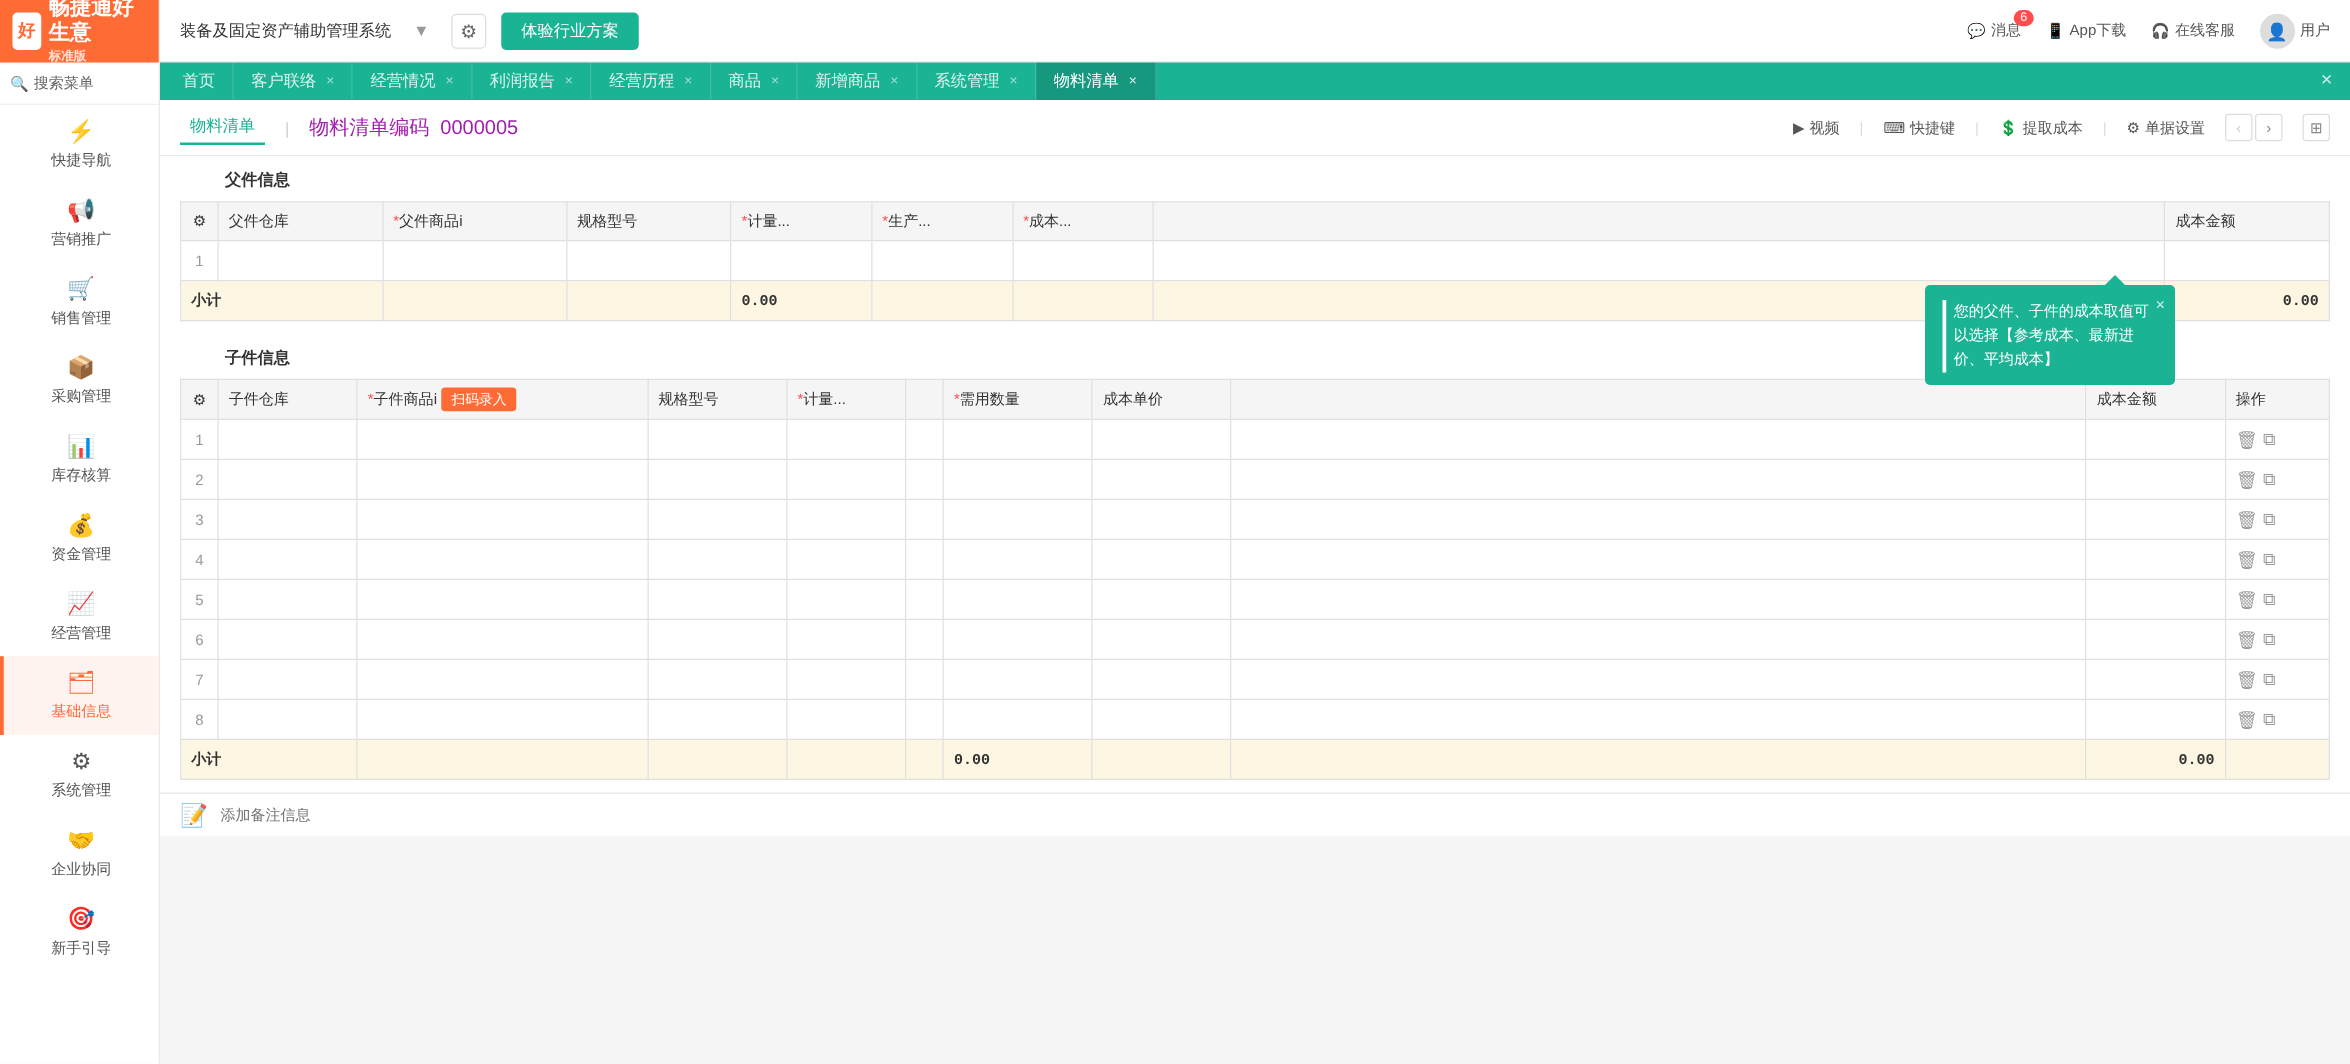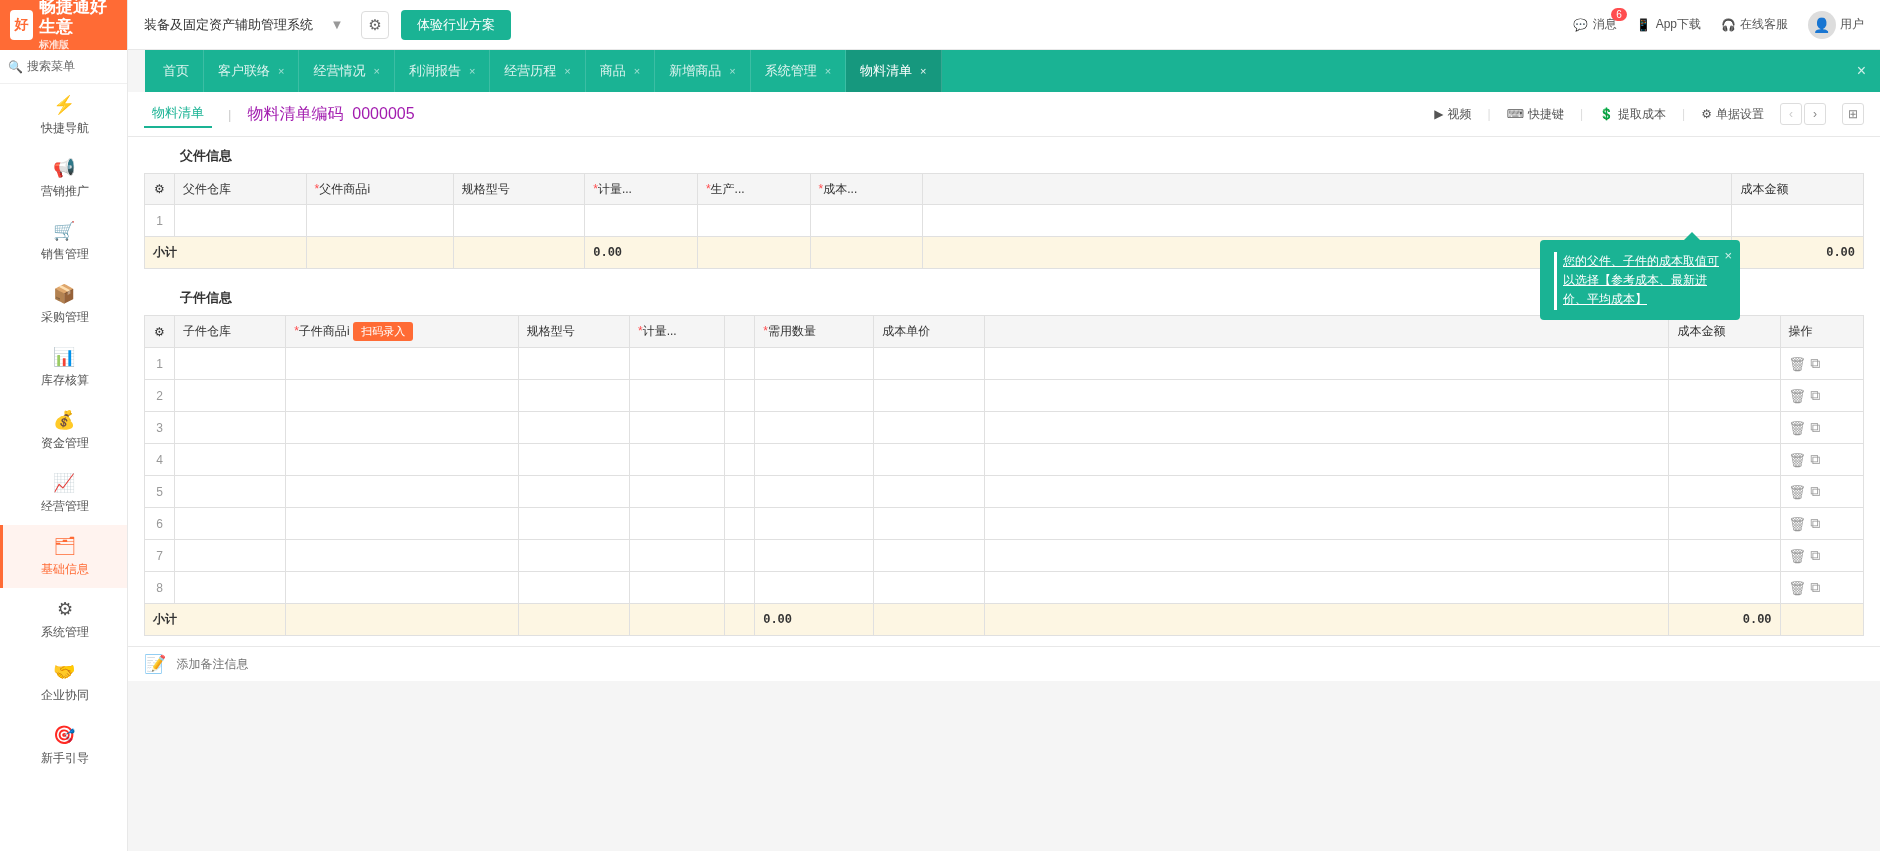--- a/index.html
+++ b/index.html
@@ -152,24 +152,23 @@
       justify-content: center;
       color: #999;
       font-size: 14px;
     }
 
     
     .nav-tabs {
       background: #1ab394;
       display: flex;
       align-items: center;
-      height: 42px;
+      height: 30px;
       padding: 0 4px;
       overflow: hidden;
-      margin-left: 17px;
     }
     .nav-tab {
       padding: 0 14px;
       height: 42px;
       display: flex;
       align-items: center;
       color: rgba(255,255,255,0.85);
       cursor: pointer;
       font-size: 13px;
       white-space: nowrap;
@@ -363,21 +362,20 @@
       top: 6px;
       right: 8px;
       cursor: pointer;
       color: rgba(255,255,255,0.8);
       font-size: 13px;
     }
     .tooltip-line {
       border-left: 3px solid #fff;
       padding-left: 6px;
       margin-top: 2px;
-      text-decoration: underline;
     }
 
     
     .bottom-bar {
       background: #fff;
       border-top: 1px solid #e8e8e8;
       padding: 6px 16px;
       display: flex;
       align-items: center;
       gap: 10px;

